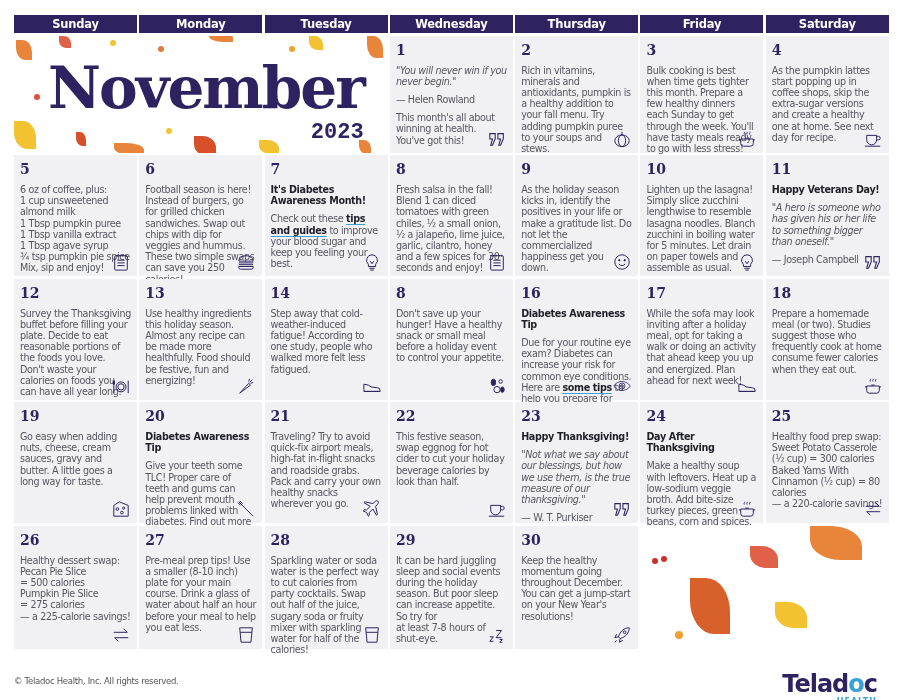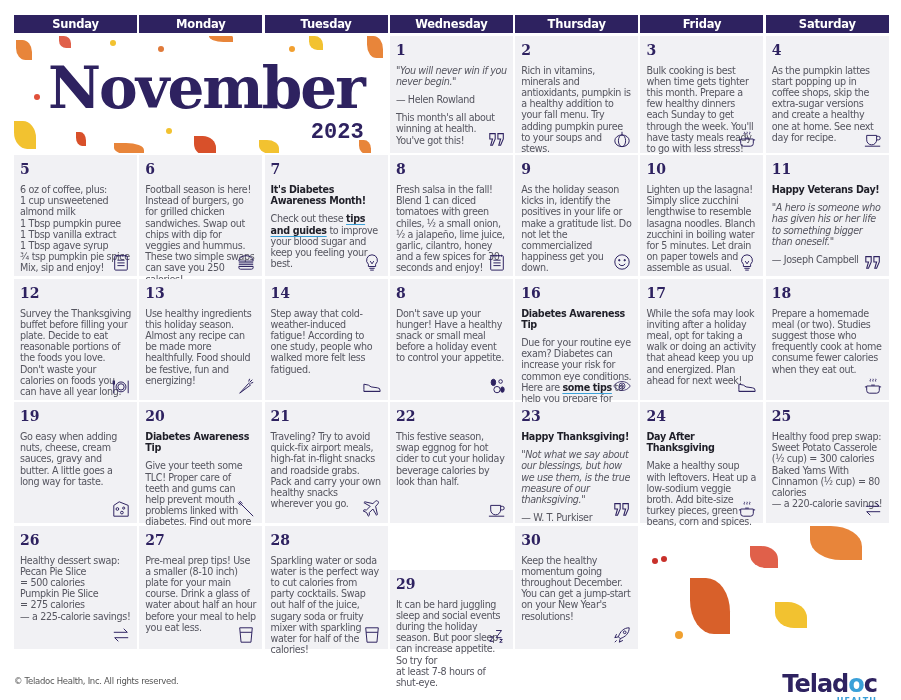--- a/index.html
+++ b/index.html
@@ -400,21 +400,21 @@
     <div class="cell" style="grid-area: 6 / 3;">
       <div class="num">28</div>
       <div class="body" style="white-space: pre-line;">Sparkling water or soda water is the perfect way to cut calories from party cocktails. Swap out half of the juice, sugary soda or fruity mixer with sparkling water for half of the calories!</div>
       <span class="icon">
         <svg viewBox="0 0 20 20" fill="none" stroke="currentColor" stroke-width="1.1">
           <path d="M3 2h14l-1.5 16h-11z"></path>
           <path d="M3.5 7h13"></path>
         </svg>
       </span>
     </div>
-    <div class="cell" style="grid-area: 6 / 4; margin-top: 44px;">
+    <div class="cell" style="grid-area: 6 / 4;">
       <div class="num">29</div>
       <div class="body" style="white-space: pre-line;">It can be hard juggling sleep and social events during the holiday season. But poor sleep can increase appetite. So try for
 at least 7-8 hours of shut-eye.</div>
       <span class="icon">
         <svg viewBox="0 0 20 20" fill="none" stroke="currentColor" stroke-width="1.1">
           <path d="M2 12h4l-4 5h4M9 5h6l-6 8h6M13 15h3l-3 3h3"></path>
         </svg>
       </span>
     </div>
     <div class="cell" style="grid-area: 6 / 5;">

